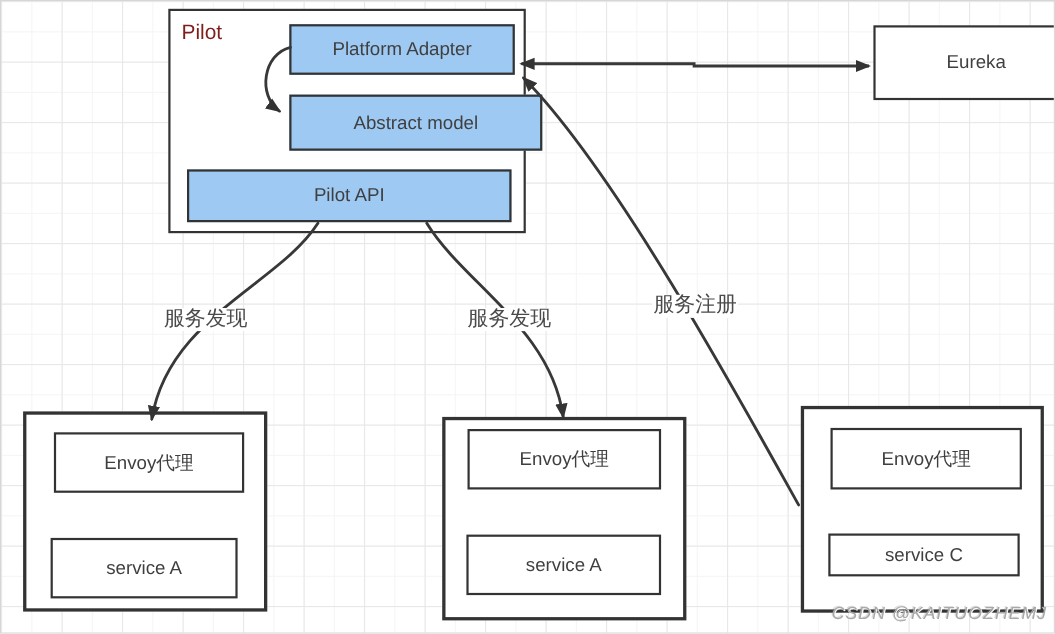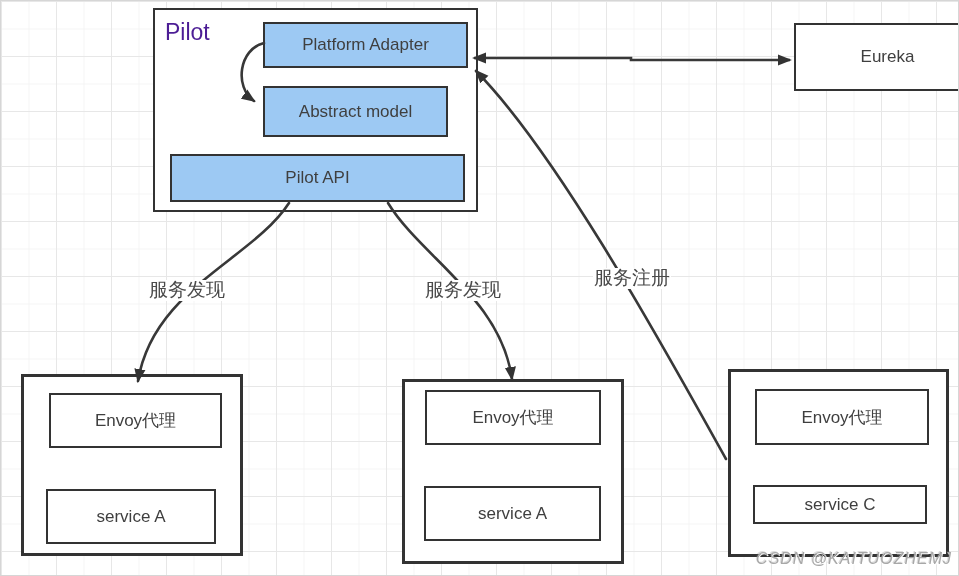--- a/index.html
+++ b/index.html
@@ -29,21 +29,21 @@
     border:2.5px solid #333333;
     color:#3f3f3f;
     font-size:17px;
     z-index:1;
   }
   .box.blue{ background:#9dc9f3; border-width:2px; }
   .box.thick{ border-width:3px; }
   .box.container-box{ justify-content:flex-start; align-items:flex-start; }
   .corner-label{
     position:absolute; left:10px; top:9px;
-    font-size:23px; color:#4c1d95;
+    font-size:19px; color:#7f1d1d;
   }
   svg.edges{
     position:absolute; left:0; top:0; z-index:2;
     pointer-events:none;
   }
   .edge-label{
     position:absolute; z-index:3;
     background:#ffffff;
     color:#4a4a4a;
     font-size:19px;
@@ -65,21 +65,21 @@
 <body>
 
 <div id="canvas">
 
   <div class="box container-box" style="left:152px;top:7px;width:325px;height:204px;">
     <span class="corner-label">Pilot</span>
   </div>
   <div class="box blue" style="left:262px;top:21px;width:205px;height:46px;">
     <span>Platform Adapter</span>
   </div>
-  <div class="box blue" style="left:262px;top:85px;width:185px;height:51px;">
+  <div class="box blue" style="left:262px;top:85px;width:230px;height:51px;">
     <span>Abstract model</span>
   </div>
   <div class="box blue" style="left:169px;top:153px;width:295px;height:48px;">
     <span>Pilot API</span>
   </div>
 
   <div class="box" style="left:793px;top:22px;width:187px;height:68px;">
     <span>Eureka</span>
   </div>
 

